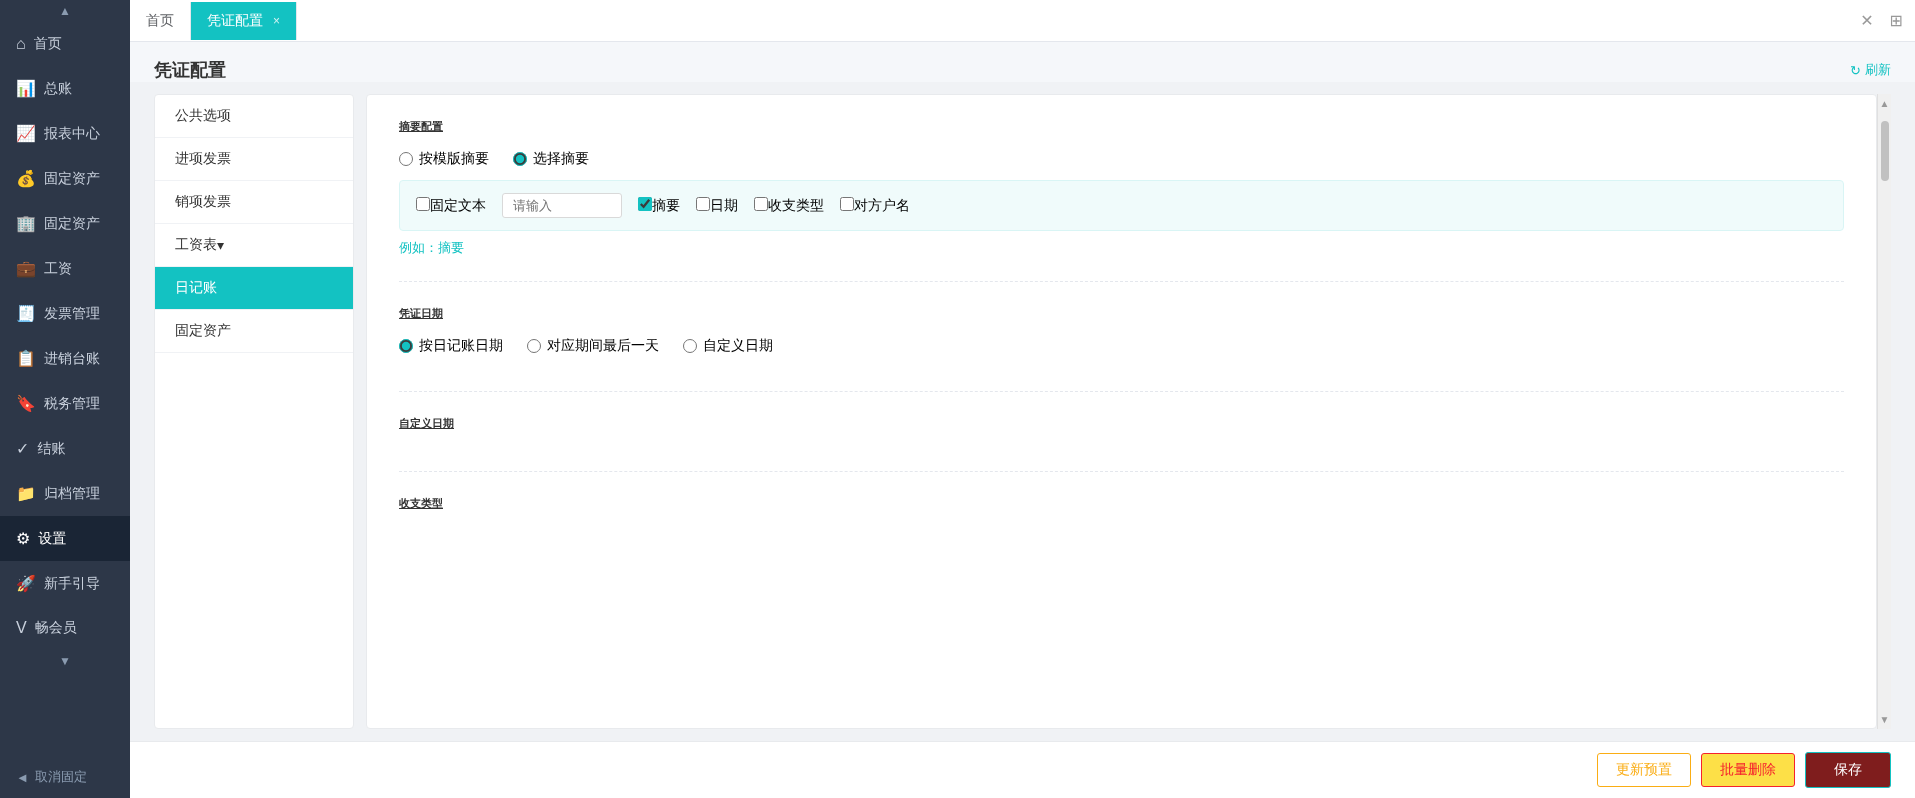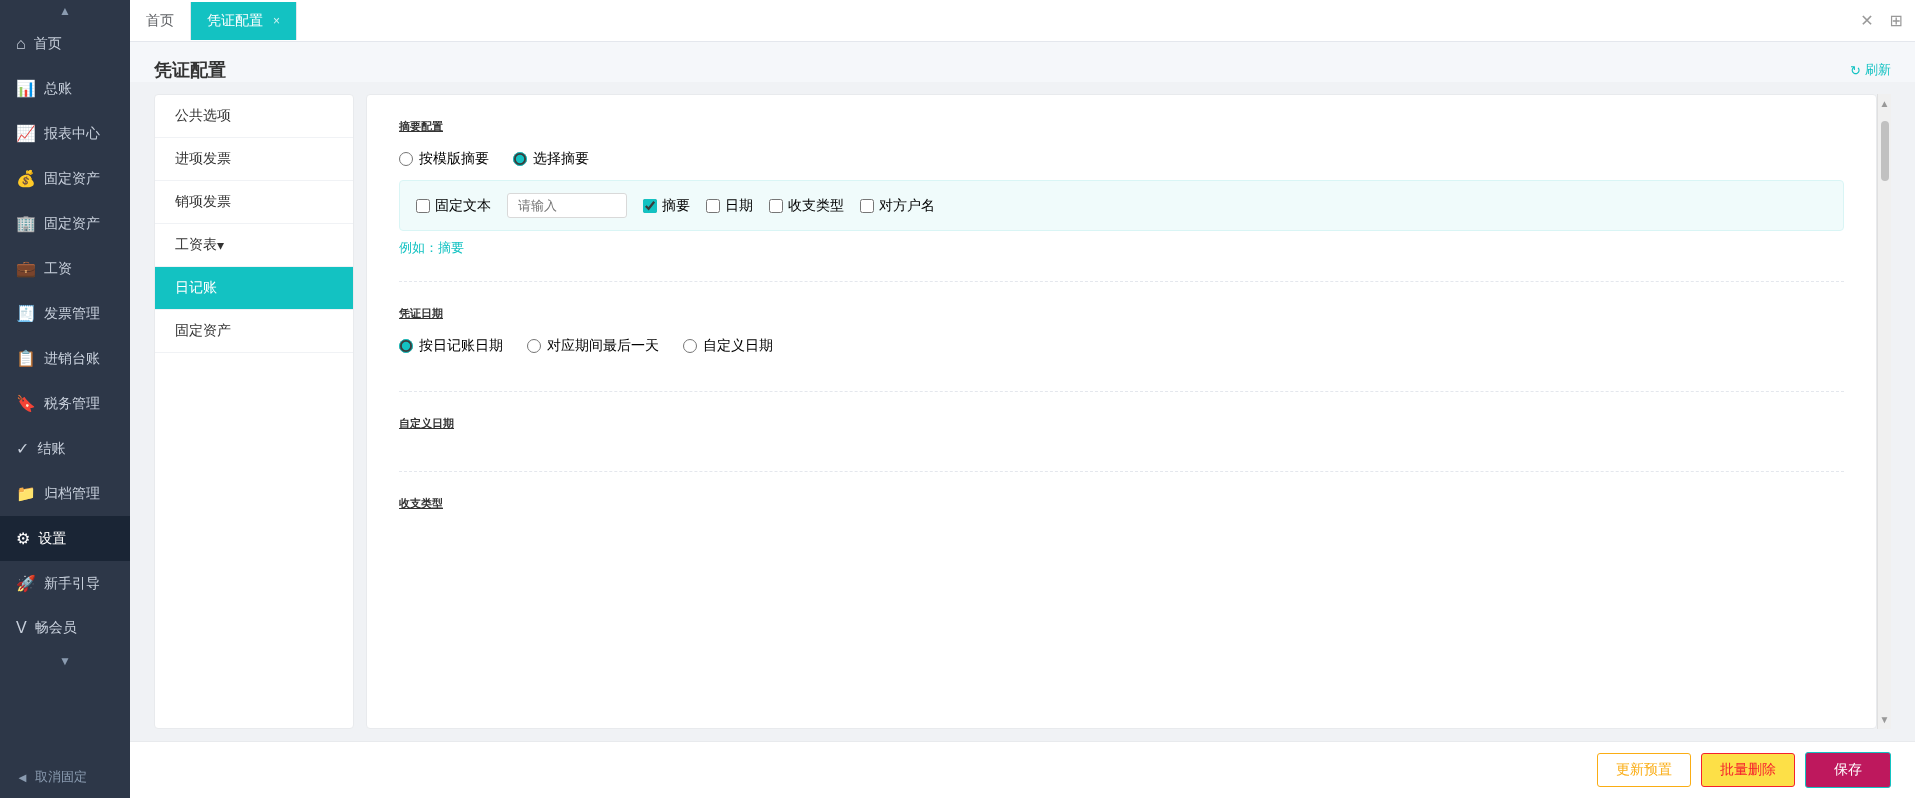--- a/index.html
+++ b/index.html
@@ -210,22 +210,21 @@
       border-radius: 4px;
       padding: 12px 16px;
       display: flex;
       align-items: center;
       gap: 16px;
       flex-wrap: wrap;
       margin-top: 8px;
     }
     .checkbox-item {
       display: flex;
-      align-items: center;
-      gap: 5px;
+      align-items: flex-start;
       cursor: pointer;
     }
     .checkbox-item input[type="checkbox"] {
       accent-color: #13c2c2;
       width: 14px;
       height: 14px;
     }
     .fixed-text-input {
       border: 1px solid #d9d9d9;
       border-radius: 3px;
@@ -263,21 +262,21 @@
       color: #faad14;
       background: #fff;
       font-family: Liberation Mono, monospace;
     }
     .btn-outline-danger {
       border-color: #f5222d;
       color: #f5222d;
       background: #fde047;
     }
     .btn-primary {
-      background: #be185d;
+      background: #7f1d1d;
       color: #fff;
       border-color: #13c2c2;
       padding: 8px 28px;
     }
 
     
     .right-panel::-webkit-scrollbar { width: 6px; }
     .right-panel::-webkit-scrollbar-thumb { background: #ccc; border-radius: 3px; }
 
     

